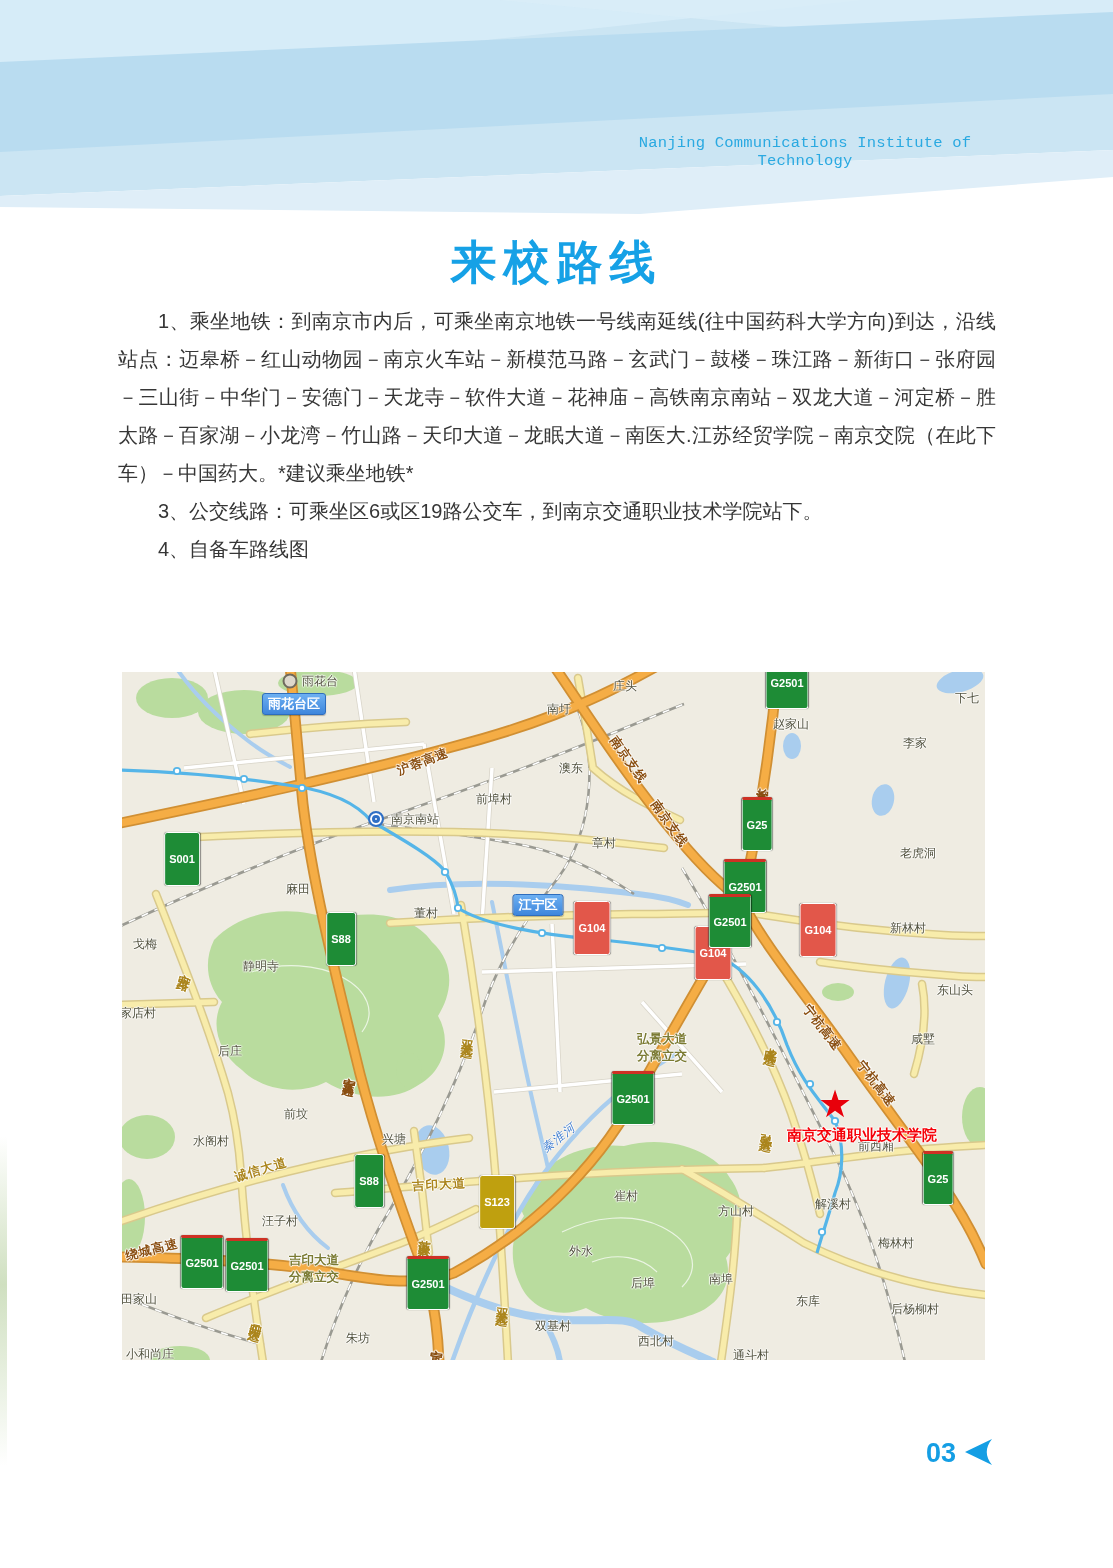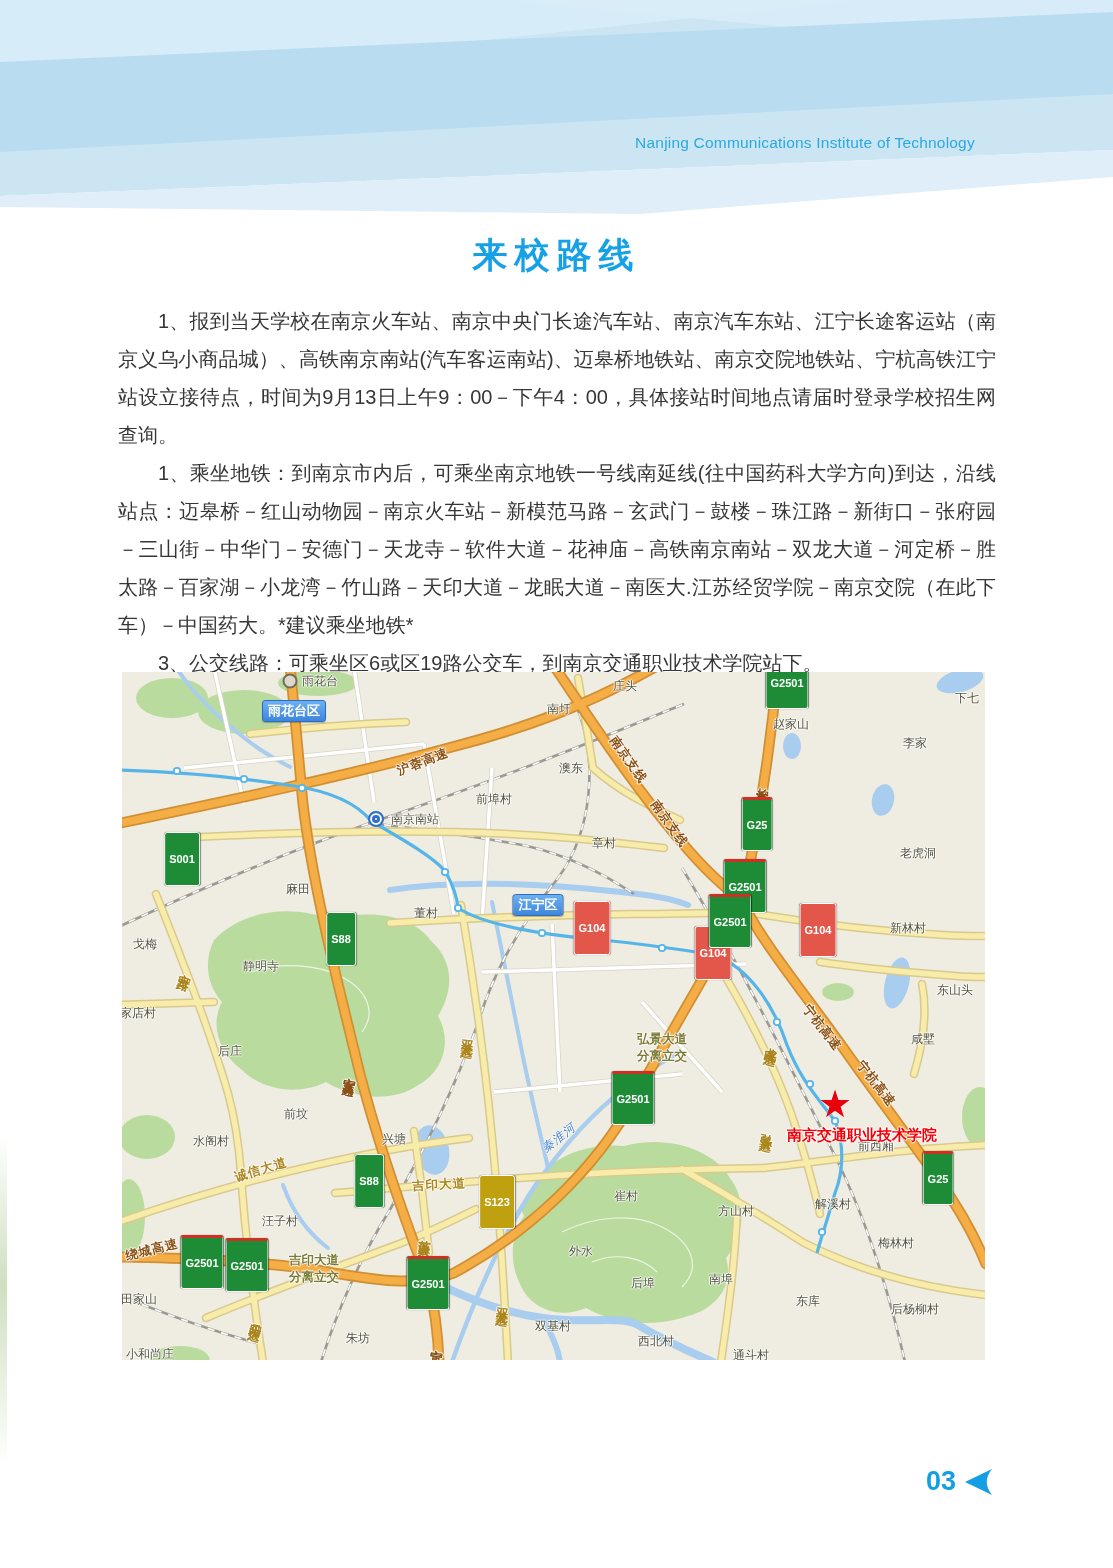--- a/index.html
+++ b/index.html
@@ -4,26 +4,26 @@
 <style>
   html,body{margin:0;padding:0;}
   body{
     width:1113px;height:1568px;position:relative;background:#ffffff;
     font-family:"Liberation Sans",sans-serif;overflow:hidden;
   }
   
   .header-wave{position:absolute;left:0;top:0;width:1113px;height:216px;}
   .institute-name{
     position:absolute;left:620px;top:134px;width:370px;text-align:center;
-    color:#2aa9e1;font-size:15.5px;letter-spacing:.2px;
+    color:#2aa9e1;font-size:15.5px;letter-spacing:.2px;font-family:Liberation Mono, monospace;
   }
   
   .page-title{
     position:absolute;left:0;top:232px;width:1113px;text-align:center;
-    color:#16a1e6;font-size:35px;font-weight:bold;letter-spacing:7px;
+    color:#16a1e6;font-size:46px;font-weight:bold;letter-spacing:7px;
   }
   
   .body-text{
     position:absolute;left:118px;top:302px;width:878px;
     color:#363636;font-size:20px;line-height:38px;text-align:justify;
   }
   .body-text p{margin:0;text-indent:2em;}
   
   .map{
     position:absolute;left:122px;top:672px;width:863px;height:688px;
@@ -61,21 +61,21 @@
   .metro-ic{width:12px;height:12px;background:#fff;border:2px solid #2f6fc5;
     box-shadow:inset 0 0 0 2px #fff, inset 0 0 0 5px #2f6fc5;}
   .museum-ic{width:11px;height:11px;background:#ddd8cc;border:2px solid #6f6a5e;}
   .school-star{position:absolute;color:#e8000b;font-size:38px;line-height:1;
     text-shadow:0 0 2px rgba(255,255,255,.8);}
   .school-name{
     position:absolute;color:#f50008;font-weight:bold;font-size:15px;white-space:pre;
     text-shadow:1px 0 1px #fff,-1px 0 1px #fff,0 1px 1px #fff,0 -1px 1px #fff;
   }
   
-  .footer{position:absolute;left:926px;top:1438px;display:flex;align-items:center;gap:7px;margin-top:28px;}
+  .footer{position:absolute;left:926px;top:1438px;display:flex;gap:7px;}
   .page-number{color:#149ee4;font-size:27px;font-weight:bold;font-family:"Liberation Sans",sans-serif;}
   .left-strip{
     position:absolute;left:0;top:1136px;width:7px;height:330px;
     background:linear-gradient(to bottom,rgba(190,210,170,0),rgba(168,198,140,.55) 45%,rgba(190,215,175,0));
   }
 </style>
 </head>
 <body>
 
 <svg class="header-wave" viewBox="0 0 1113 216">
@@ -83,21 +83,20 @@
   <polygon points="0,0 860,0 0,92" fill="#d7ecf8" opacity="0.9"></polygon>
   <polygon points="500,0 1113,0 1113,58" fill="#d9edf8" opacity="0.85"></polygon>
   <polygon points="0,62 1113,12 1113,94 0,152" fill="#b9dcf0"></polygon>
   <polygon points="0,196 1113,150 1113,177 640,214 0,207" fill="#dfeef8"></polygon>
 </svg>
 <div class="institute-name">Nanjing Communications Institute of Technology</div>
 
 <div class="page-title">来校路线</div>
 
 <div class="body-text">
-  <p>1、报到当天学校在南京火车站、南京中央门长途汽车站、南京汽车东站、江宁长途客运站（南京义乌小商品城）、高铁南京南站(汽车客运南站)、迈皋桥地铁站、南京交院地铁站、宁杭高铁江宁站设立接待点，时间为9月13日上午9：00－下午4：00，具体接站时间地点请届时登录学校招生网查询。</p>
   <p>1、乘坐地铁：到南京市内后，可乘坐南京地铁一号线南延线(往中国药科大学方向)到达，沿线站点：迈皋桥－红山动物园－南京火车站－新模范马路－玄武门－鼓楼－珠江路－新街口－张府园－三山街－中华门－安德门－天龙寺－软件大道－花神庙－高铁南京南站－双龙大道－河定桥－胜太路－百家湖－小龙湾－竹山路－天印大道－龙眠大道－南医大.江苏经贸学院－南京交院（在此下车）－中国药大。*建议乘坐地铁*</p>
   <p>3、公交线路：可乘坐区6或区19路公交车，到南京交通职业技术学院站下。</p>
   <p>4、自备车路线图</p>
 </div>
 
 <div class="map">
   <svg width="863" height="688" viewBox="0 0 863 688">
     <defs>
       <path id="hA" d="M-6,152 C100,130 220,105 330,75 C400,57 465,34 535,-6"></path>
       <path id="hB" d="M432,-6 C470,50 510,112 556,166 C586,202 606,219 624,231"></path>
@@ -273,21 +272,21 @@
         <circle cx="336" cy="236" r="3.2"></circle>
         <circle cx="420" cy="261" r="3.2"></circle>
       <circle cx="540" cy="276" r="3.2"></circle>
         <circle cx="655" cy="350" r="3.2"></circle>
         <circle cx="688" cy="412" r="3.2"></circle>
       <circle cx="713" cy="449" r="3.2"></circle>
         <circle cx="700" cy="560" r="3.2"></circle>
     </g>
   </svg>
   <div id="map-labels">
-      <span class="district" style="left: 172px; top: 39px; transform: translate(-50%, -50%);">雨花台区</span>
+      <span class="district" style="left: 172px; top: 32px; transform: translate(-50%, -50%);">雨花台区</span>
       <span class="district" style="left: 416px; top: 233px; transform: translate(-50%, -50%);">江宁区</span>
       <span class="map-label place" style="left: 198px; top: 9px; transform: translate(-50%, -50%);">雨花台</span>
       <span class="map-label place" style="left: 372px; top: 127px; transform: translate(-50%, -50%);">前埠村</span>
       <span class="map-label place" style="left: 293px; top: 147px; transform: translate(-50%, -50%);">南京南站</span>
       <span class="map-label place" style="left: 503px; top: 14px; transform: translate(-50%, -50%);">庄头</span>
       <span class="map-label place" style="left: 437px; top: 37px; transform: translate(-50%, -50%);">南圩</span>
       <span class="map-label place" style="left: 449px; top: 96px; transform: translate(-50%, -50%);">澳东</span>
       <span class="map-label place" style="left: 482px; top: 171px; transform: translate(-50%, -50%);">章村</span>
       <span class="map-label place" style="left: 669px; top: 52px; transform: translate(-50%, -50%);">赵家山</span>
       <span class="map-label place" style="left: 845px; top: 26px; transform: translate(-50%, -50%);">下七</span>

